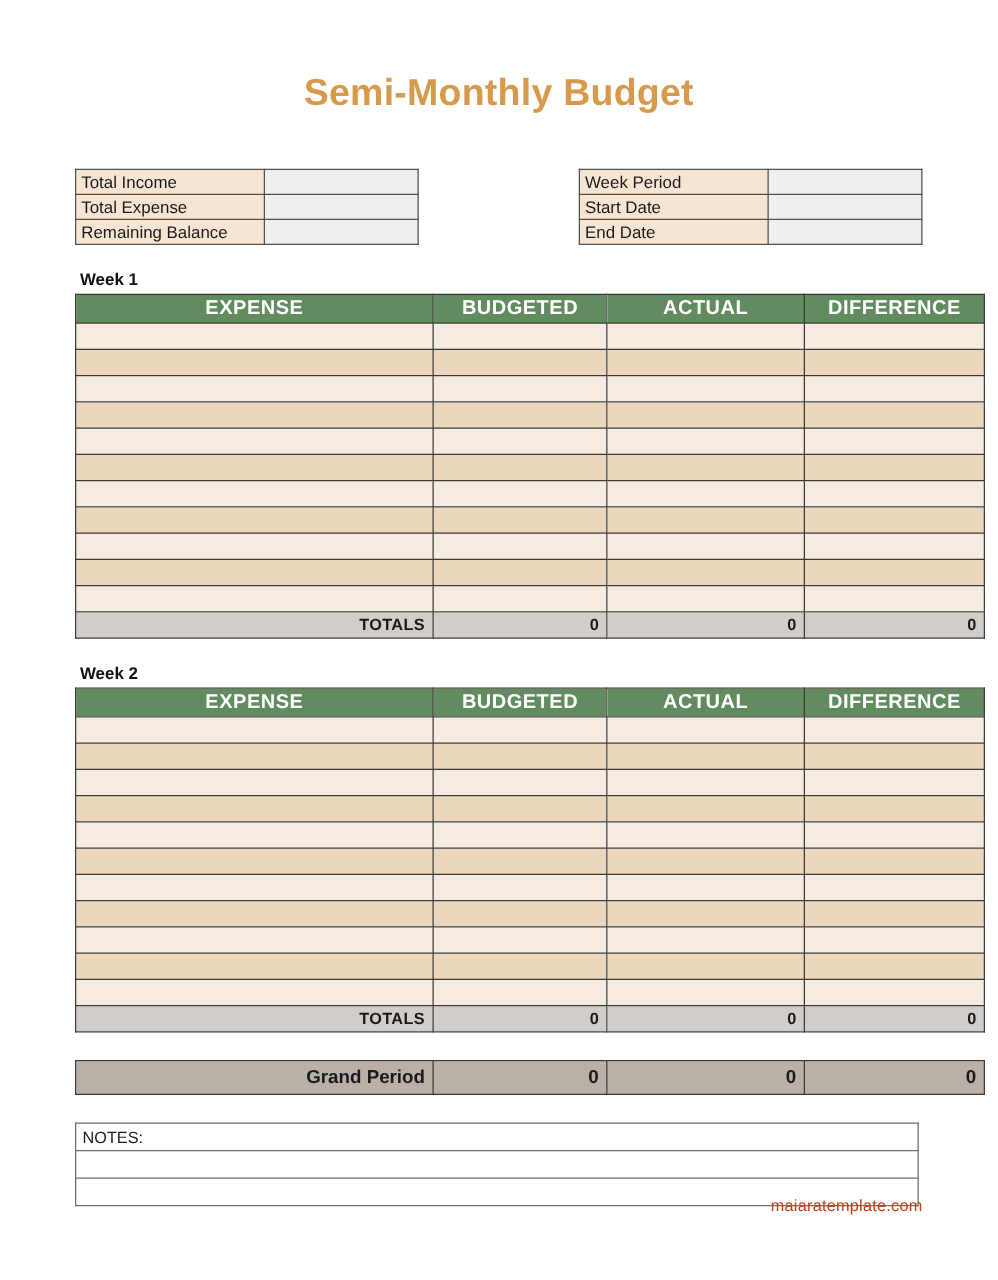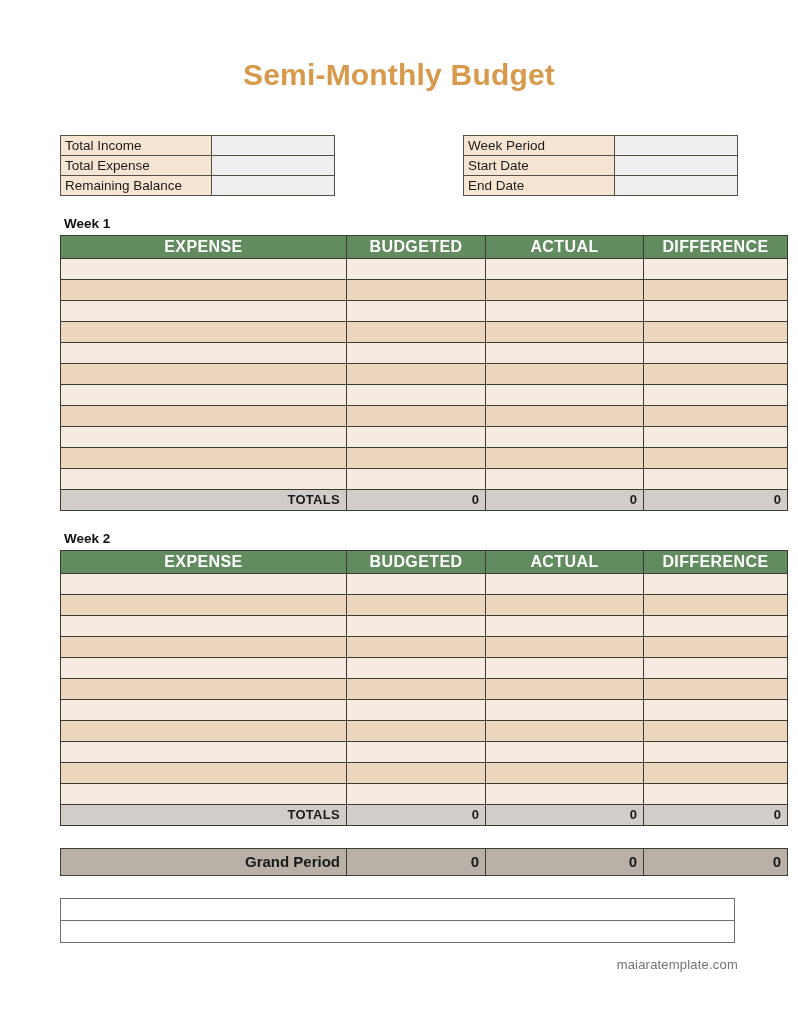--- a/index.html
+++ b/index.html
@@ -156,21 +156,21 @@
     font-size: 13px;
     padding: 0 5px;
   }
 
   
   .footer {
     position: absolute;
     right: 60px;
     bottom: 52px;
     font-size: 13px;
-    color: #737373;
+    color: #c2410c;
     letter-spacing: 0.2px;
   }
 </style>
 </head>
 <body>
 
 <div class="page">
 
   <div class="title">Semi-Monthly Budget</div>
 
@@ -397,20 +397,23 @@
         <td class="col-budgeted num">0</td>
         <td class="col-actual num">0</td>
         <td class="col-difference num">0</td>
       </tr>
     </tbody>
   </table>
 
   <table class="notes">
     <tbody>
       <tr>
+        <td>NOTES:</td>
+      </tr>
+      <tr>
         <td></td>
       </tr>
       <tr>
         <td></td>
       </tr>
     </tbody>
   </table>
 
   <div class="footer">maiaratemplate.com</div>
 

